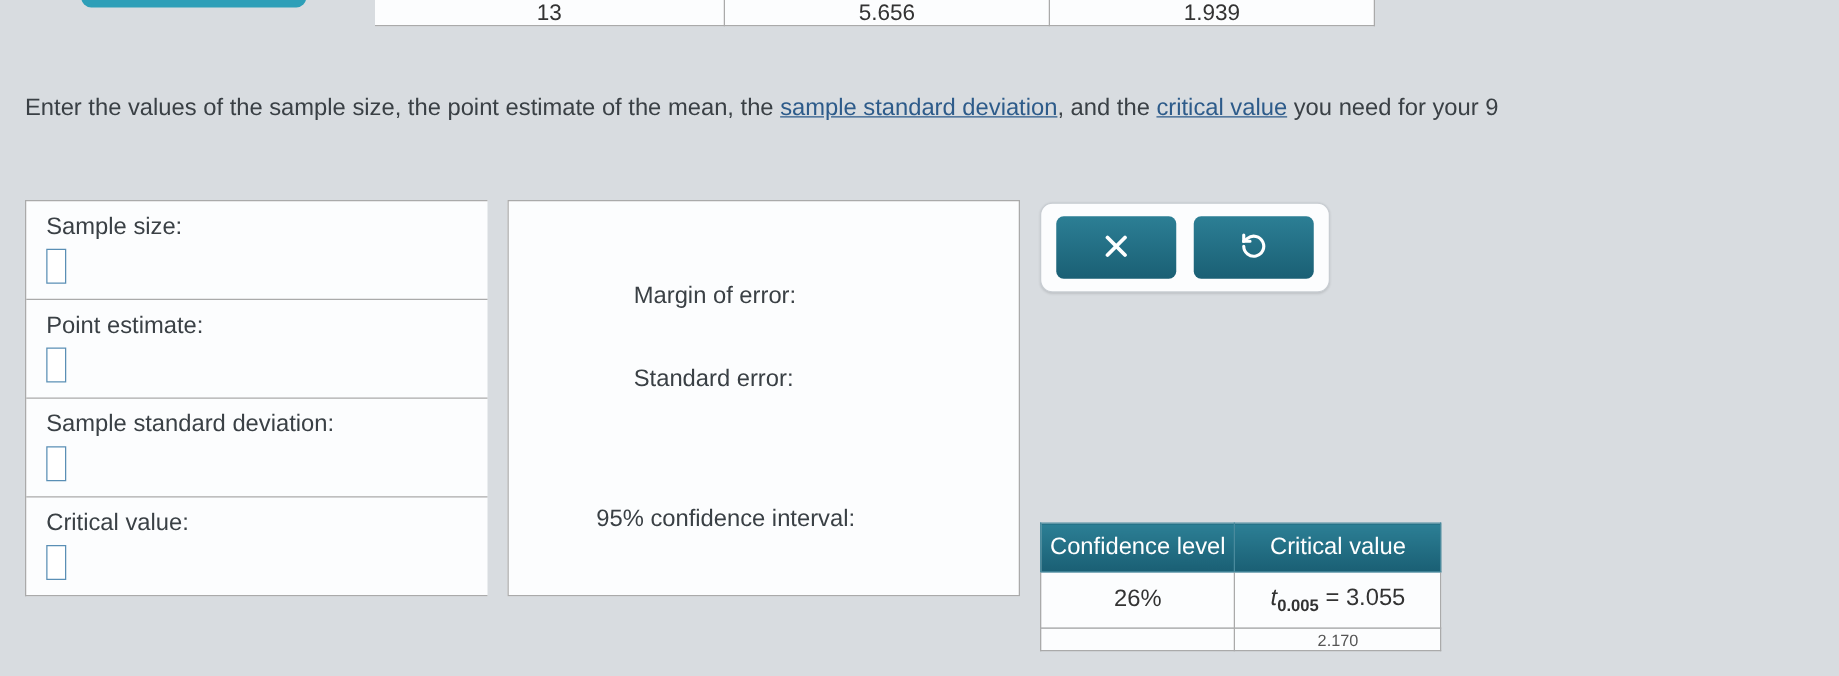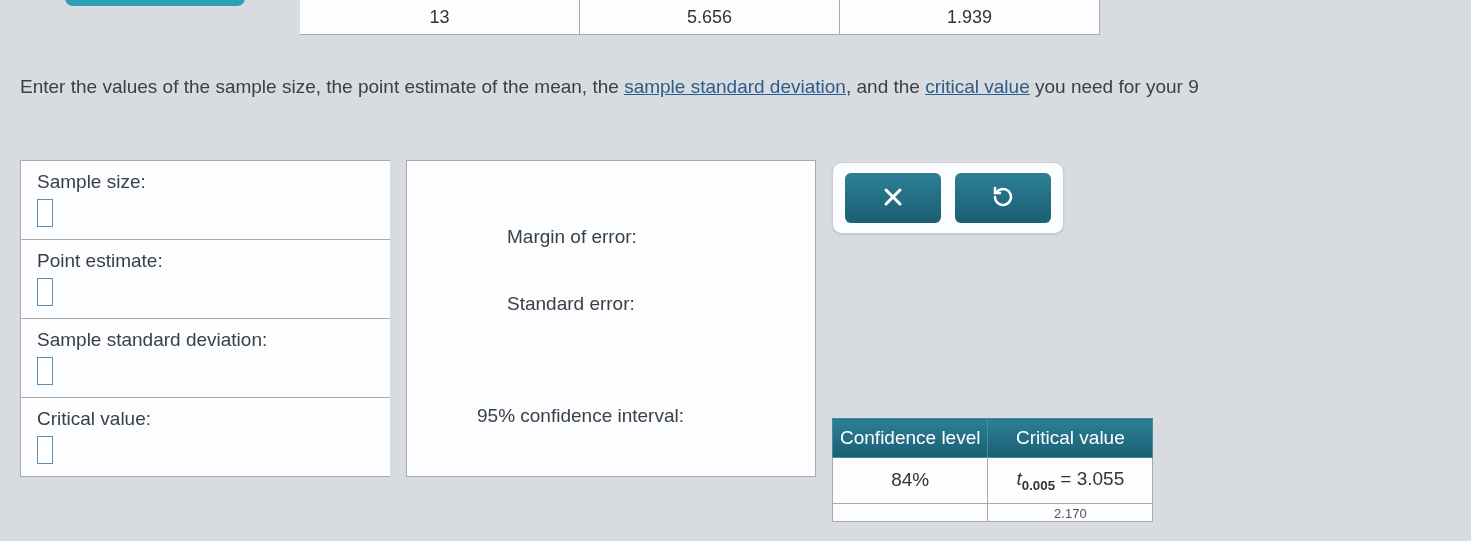--- a/index.html
+++ b/index.html
@@ -15,21 +15,21 @@
     .top-table-fragment {
       position: absolute;
       left: 300px;
       top: 0;
       display: flex;
     }
     .top-table-fragment .cell {
       border: 1px solid #aaa;
       border-top: none;
       background: #fcfdfe;
-      height: 35px;
+      height: 21px;
       display: flex;
       align-items: center;
       justify-content: center;
       font-size: 18px;
       color: #333;
     }
     .top-table-fragment .c1 { width: 280px; border-left: none; }
     .top-table-fragment .c2 { width: 260px; border-left: none; }
     .top-table-fragment .c3 { width: 260px; border-left: none; border-right: 1px solid #aaa; }
     .top-button-fragment {
@@ -217,21 +217,21 @@
 
 <table class="crit-table">
   <thead>
     <tr>
       <th>Confidence level</th>
       <th>Critical value</th>
     </tr>
   </thead>
   <tbody>
     <tr>
-      <td>84%</td>
+      <td>26%</td>
       <td>
         <span class="t-sub">t<sub>0.005</sub></span>
         <span> = </span><span>3.055</span>
       </td>
     </tr>
     <tr class="partial-row">
       <td></td>
       <td>2.170</td>
     </tr>
   </tbody>

